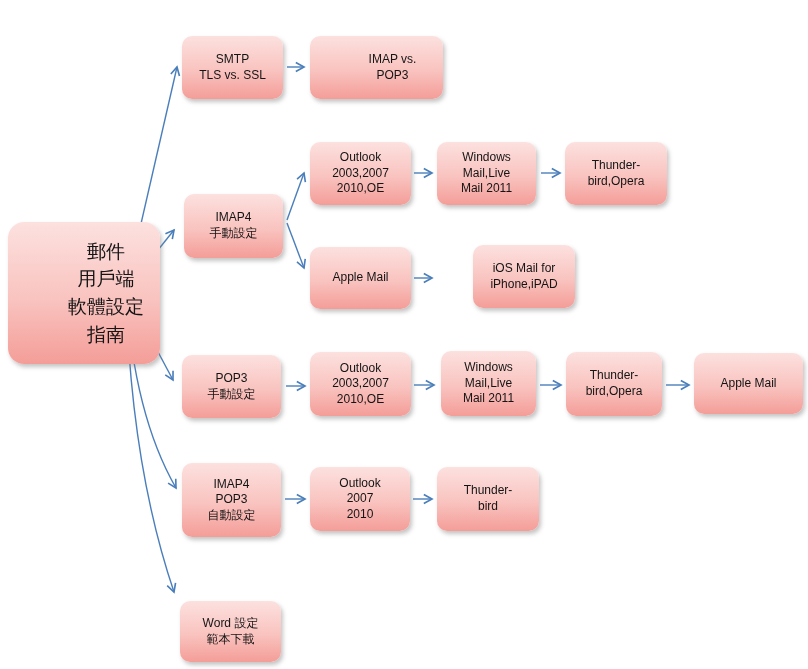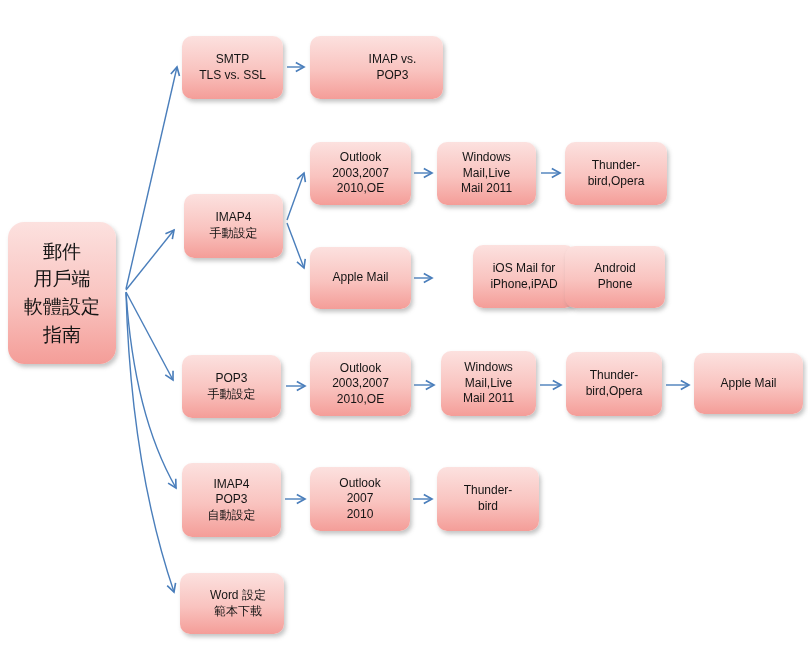--- a/index.html
+++ b/index.html
@@ -72,21 +72,21 @@
 
     <path class="arrow" d="M286,386 L305,386" marker-end="url(#ah)"></path>
     <path class="arrow" d="M414,385 L434,385" marker-end="url(#ah)"></path>
     <path class="arrow" d="M540,385 L561,385" marker-end="url(#ah)"></path>
     <path class="arrow" d="M666,385 L689,385" marker-end="url(#ah)"></path>
 
     <path class="arrow" d="M285,499 L305,499" marker-end="url(#ah)"></path>
     <path class="arrow" d="M413,499 L432,499" marker-end="url(#ah)"></path>
   </svg>
 
-  <div class="node root" style="left:8px; top:222px; width:108px; height:142px;">郵件
+  <div class="node root" style="left:8px; top:222px; width:108px; height:142px;padding-left:44px;">郵件
 用戶端
 軟體設定
 指南</div>
 
   <div class="node" style="left:182px; top:36px; width:101px; height:63px;">SMTP
 TLS vs. SSL</div>
   <div class="node" style="left:310px; top:36px; width:101px; height:63px;padding-left:32px;">IMAP vs.
 POP3</div>
 
   <div class="node" style="left:184px; top:194px; width:99px; height:64px;">IMAP4
@@ -95,22 +95,20 @@
 2003,2007
 2010,OE</div>
   <div class="node" style="left:437px; top:142px; width:99px; height:63px;">Windows
 Mail,Live
 Mail 2011</div>
   <div class="node" style="left:565px; top:142px; width:102px; height:63px;">Thunder-
 bird,Opera</div>
   <div class="node" style="left:310px; top:247px; width:101px; height:62px;">Apple Mail</div>
   <div class="node" style="left:437px; top:245px; width:102px; height:63px;margin-left:36px;">iOS Mail for
 iPhone,iPAD</div>
-  <div class="node" style="left:565px; top:246px; width:100px; height:62px;">Android
-Phone</div>
 
   <div class="node" style="left:182px; top:355px; width:99px; height:63px;">POP3
 手動設定</div>
   <div class="node" style="left:310px; top:352px; width:101px; height:64px;">Outlook
 2003,2007
 2010,OE</div>
   <div class="node" style="left:441px; top:351px; width:95px; height:65px;">Windows
 Mail,Live
 Mail 2011</div>
   <div class="node" style="left:566px; top:352px; width:96px; height:64px;">Thunder-
@@ -119,16 +117,16 @@
 
   <div class="node" style="left:182px; top:463px; width:99px; height:74px;">IMAP4
 POP3
 自動設定</div>
   <div class="node" style="left:310px; top:467px; width:100px; height:64px;">Outlook
 2007
 2010</div>
   <div class="node" style="left:437px; top:467px; width:102px; height:64px;">Thunder-
 bird</div>
 
-  <div class="node" style="left:180px; top:573px; width:92px; height:61px;padding-left:12px;">Word 設定
+  <div class="node" style="left:180px; top:601px; width:101px; height:61px;">Word 設定
 範本下載</div>
 
 </div>
 
 </body></html>

